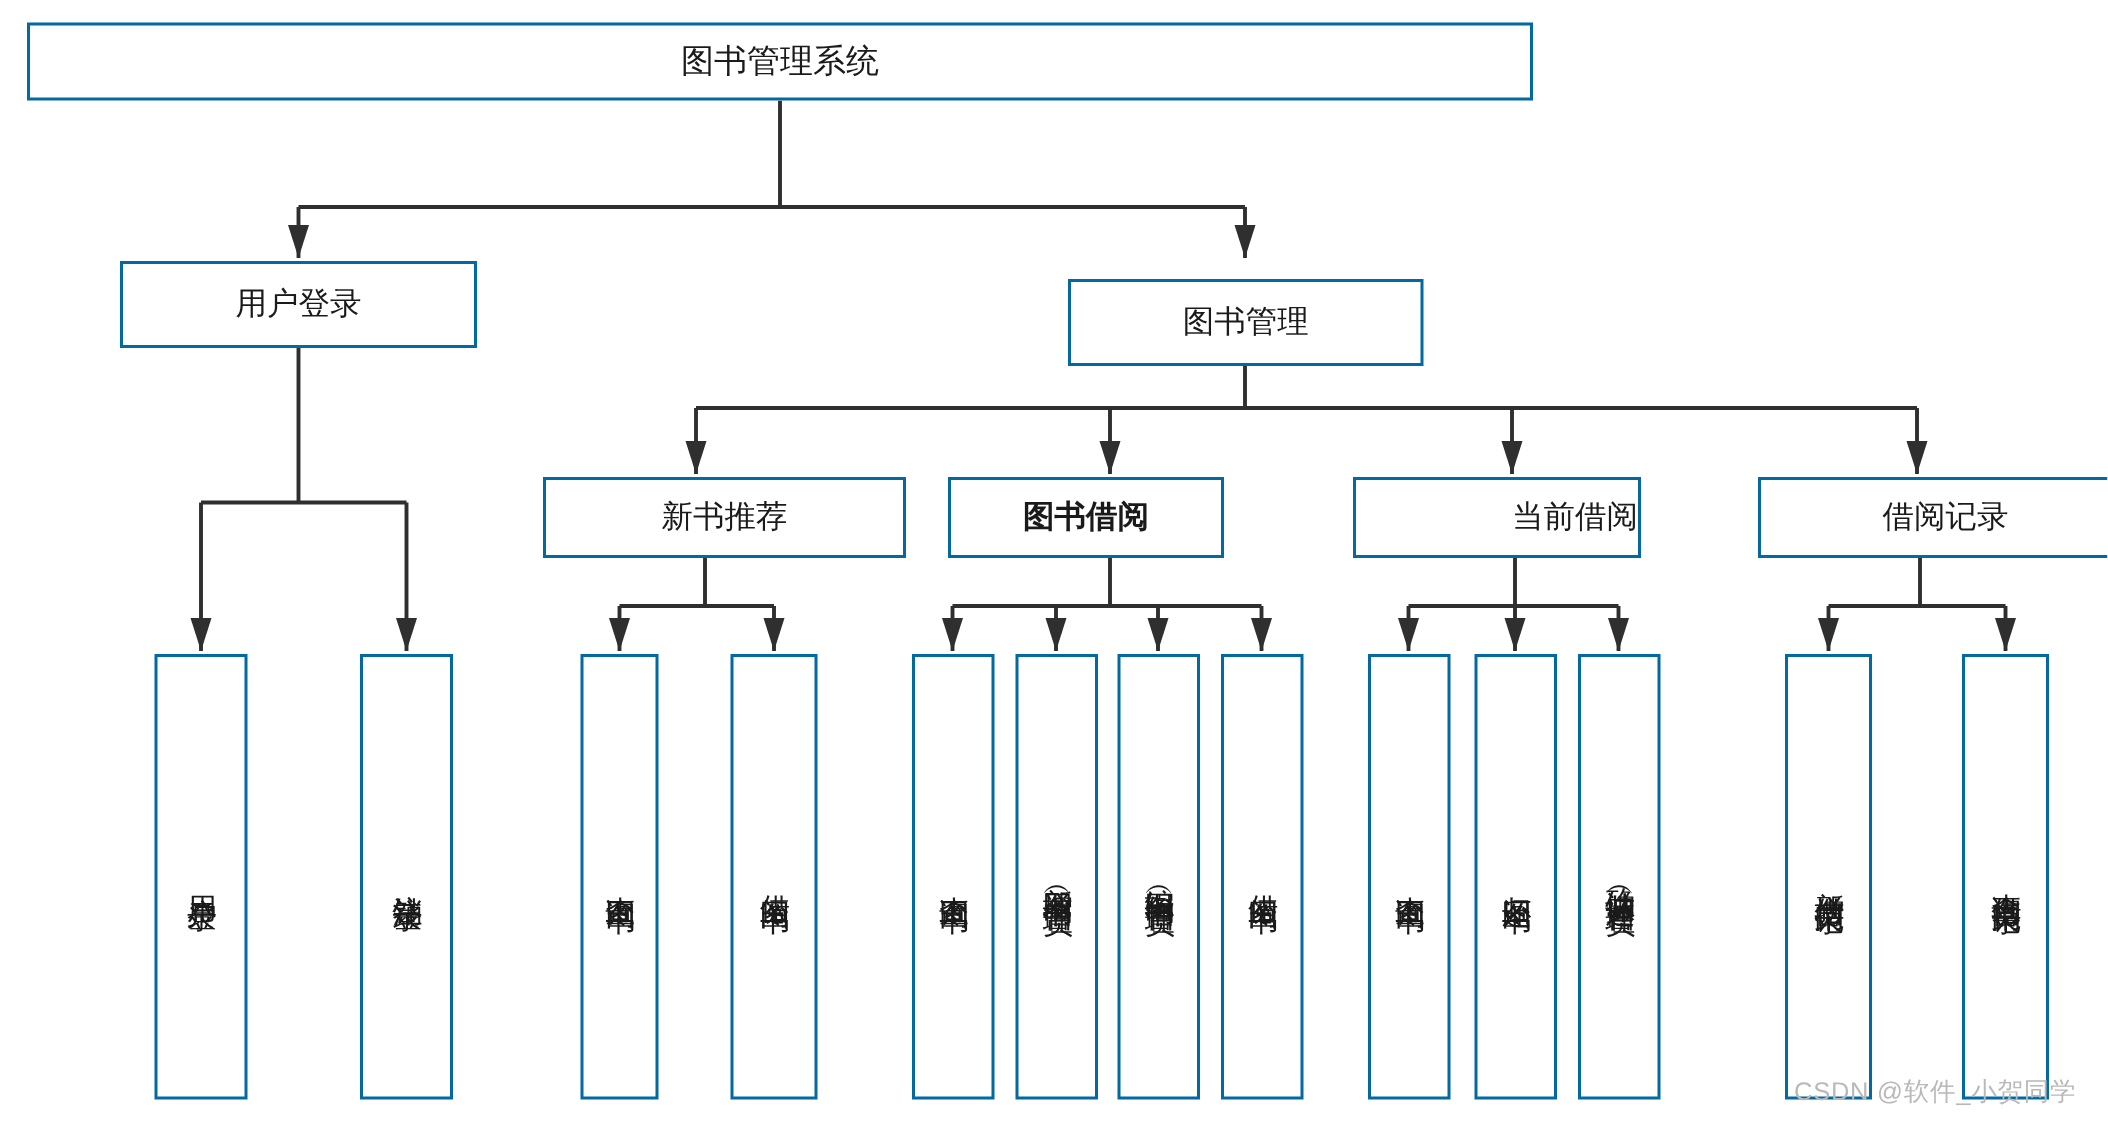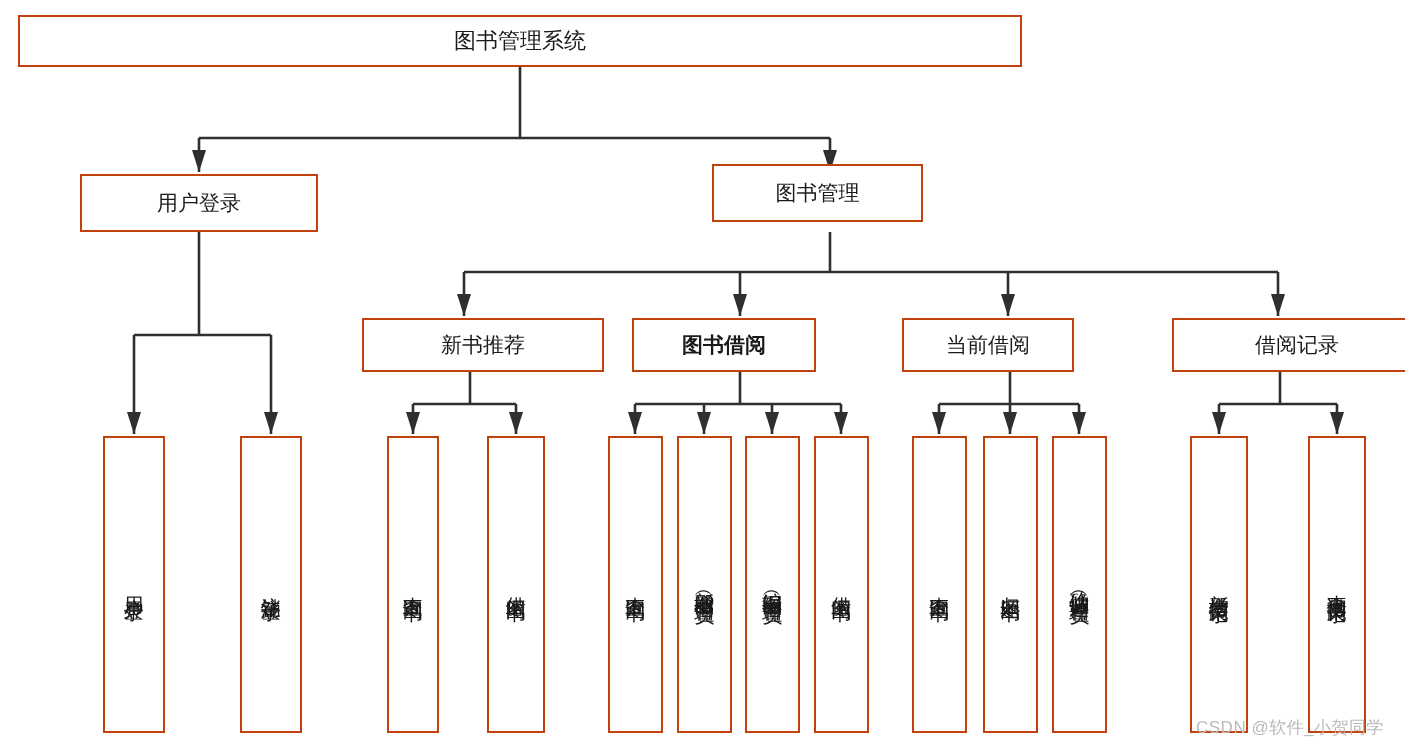--- a/index.html
+++ b/index.html
@@ -21,21 +21,21 @@
     position: absolute;
     left: 0;
     top: 0;
     width: 1405px;
     height: 747px;
   }
   .node {
     position: absolute;
     box-sizing: border-box;
     background: #ffffff;
-    border: 2px solid #c2410c;
+    border: 2px solid #0369a1;
     display: flex;
     align-items: center;
     justify-content: center;
   }
   .node .label {
     color: #1a1a1a;
     line-height: 1.22;
     text-align: center;
     white-space: pre;
   }
@@ -123,30 +123,30 @@
       <polygon points="1330,412 1344,412 1337,434" fill="#2f2f2f"></polygon>
     </svg>
 
   <div id="nodes-layer">
       <div class="node root horiz" style="left: 18px; top: 15px; width: 1004px; height: 52px;">
         <span class="label">图书管理系统</span>
       </div>
       <div class="node level1 horiz" style="left: 80px; top: 174px; width: 238px; height: 58px;">
         <span class="label">用户登录</span>
       </div>
-      <div class="node level1 horiz" style="left: 712px; top: 164px; width: 211px; height: 58px;">
+      <div class="node level1 horiz" style="left: 712px; top: 186px; width: 237px; height: 58px;">
         <span class="label">图书管理</span>
       </div>
       <div class="node level2 horiz" style="left: 362px; top: 318px; width: 242px; height: 54px;">
         <span class="label">新书推荐</span>
       </div>
       <div class="node level2 horiz" style="left: 632px; top: 318px; width: 184px; height: 54px; font-weight: bold;">
         <span class="label">图书借阅</span>
       </div>
-      <div class="node level2 horiz" style="left: 902px; top: 318px; width: 172px; height: 54px;">
+      <div class="node level2 horiz" style="left: 902px; top: 318px; width: 192px; height: 54px; justify-content: flex-end;">
         <span class="label">当前借阅</span>
       </div>
       <div class="node level2 horiz" style="left: 1172px; top: 318px; width: 250px; height: 54px;">
         <span class="label">借阅记录</span>
       </div>
       <div class="node leaf vert" style="left: 103px; top: 436px; width: 62px; height: 297px;">
         <span class="label">用户登录</span>
       </div>
       <div class="node leaf vert" style="left: 240px; top: 436px; width: 62px; height: 297px;">
         <span class="label">注销登录</span>

